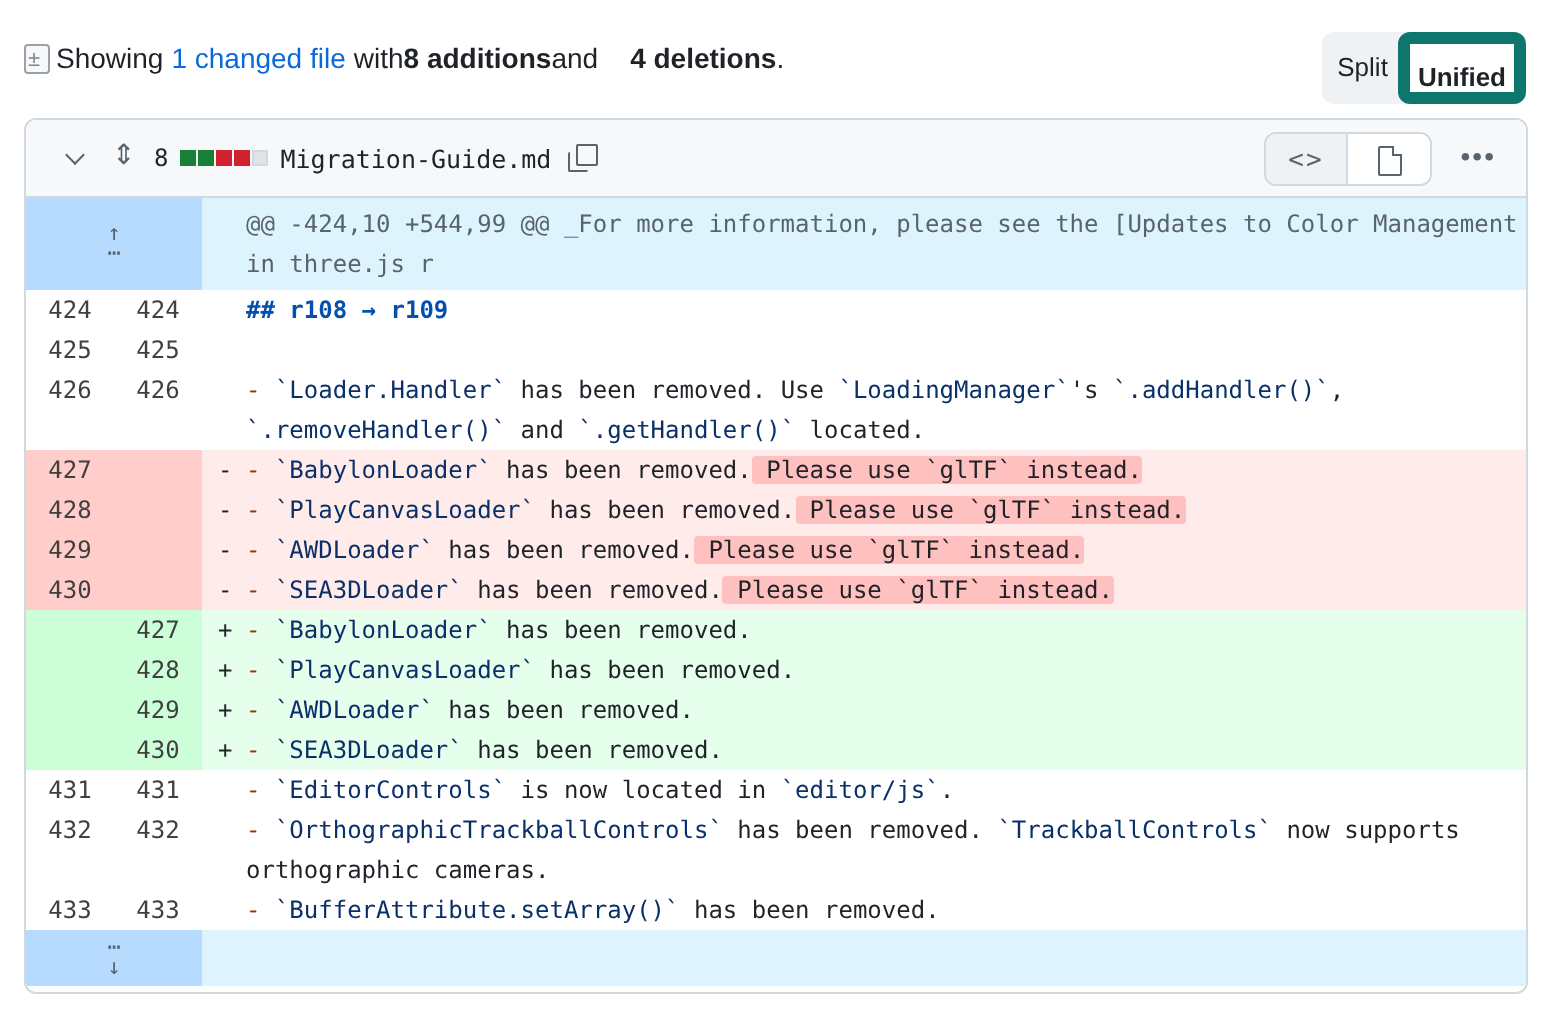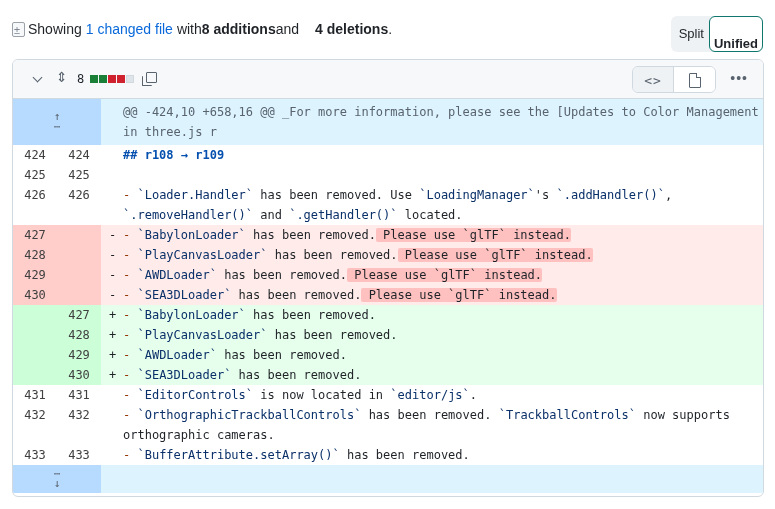--- a/index.html
+++ b/index.html
@@ -10,21 +10,21 @@
   .summary { position: absolute; left: 0; top: 4px; font-size: 14px; line-height: 18px; display: flex; align-items: center; white-space: nowrap; }
   .summary .diff-icon { width: 13px; height: 15px; border: 1px solid #9aa1a9; border-radius: 2px; margin-right: 3px; position: relative; background: #f6f8fa; display: inline-block; }
   .summary .diff-icon::before { content: "±"; position: absolute; left: 1px; top: -2px; font-size: 11px; color: #7d8590; }
   .summary .link { color: #0969da; }
   .summary b { font-weight: 700; }
   .summary span.txt { margin: 0 4px; }
 
   .toggle { position: absolute; right: 0; top: 0; height: 36px; background: #eff2f5; border-radius: 6px; display: flex; align-items: center; padding: 0; }
   .toggle .opt { font-size: 13px; height: 36px; line-height: 34px; padding: 0 6px; color: #1f2328; border: 1px solid transparent; }
   .toggle .opt.split { padding: 0 4px 0 7px; color: #1f2328; }
-  .toggle .opt.active { background: #ffffff; border: 1px solid #0f766e; border-radius: 6px; font-weight: 700; padding: 10px 4px; }
+  .toggle .opt.active { background: #ffffff; border: 6px solid #0f766e; border-radius: 6px; font-weight: 700; padding: 0 4px; }
 
   .file { position: absolute; left: 12px; top: 59px; width: 752px; height: 438px; border: 1px solid #d1d9e0; border-radius: 6px; overflow: hidden; }
   .file-header { height: 39px; background: #f6f8fa; border-bottom: 1px solid #d1d9e0; display: flex; align-items: center; position: relative; }
   .chev { width: 12px; height: 12px; margin-left: 19px; position: relative; }
   .chev::before { content: ""; position: absolute; left: 2px; top: 1px; width: 6px; height: 6px; border-right: 1.5px solid #59636e; border-bottom: 1.5px solid #59636e; transform: rotate(45deg); }
   .expand-ic { width: 14px; height: 18px; margin-left: 11px; position: relative; }
   .expand-ic::before { content: "⇕"; position: absolute; left: 1px; top: -1px; font-size: 14px; color: #59636e; }
   .count { font-family: "DejaVu Sans Mono", monospace; font-size: 12px; margin-left: 8px; color: #1f2328; }
   .bars { display: flex; margin-left: 6px; gap: 1px; }
   .bar { width: 8px; height: 8px; display: block; }
@@ -87,39 +87,40 @@
     <span class="chev"></span>
     <span class="expand-ic"></span>
     <span class="count">8</span>
     <span class="bars">
       <span class="bar" style="background:#1a7f37"></span>
       <span class="bar" style="background:#1a7f37"></span>
       <span class="bar" style="background:#cf222e"></span>
       <span class="bar" style="background:#cf222e"></span>
       <span class="bar" style="background:#dfe4e8;border:1px solid #d1d9e0"></span>
     </span>
+    <span class="fname">Migration-Guide.md</span>
     <span class="copy-ic"></span>
 
     <div class="view-group">
       <div class="view-btn sel">
           <span class="code-ic">&lt;&gt;</span>
         </div>
       <div class="view-btn">
           <span class="doc-ic"></span>
         </div>
     </div>
     <span class="kebab">•••</span>
   </div>
 
   <div class="diff">
     <div class="row hunk">
       <div class="gutter">
           <div class="hunk-ic">↑<br>⋯</div>
         </div>
-      <div class="code" style="padding-left:22px">@@ -424,10 +658,16 @@ _For more information, please see the [Updates to Color Management in three.js r</div>
+      <div class="code" style="padding-left:22px">@@ -424,10 +544,99 @@ _For more information, please see the [Updates to Color Management in three.js r</div>
     </div>
 
     <div class="row ctx">
       <div class="num l">424</div>
       <div class="num r">424</div>
       <div class="code"><span class="hd">## r108 → r109</span></div>
     </div>
 
     <div class="row ctx">
       <div class="num l">425</div>

